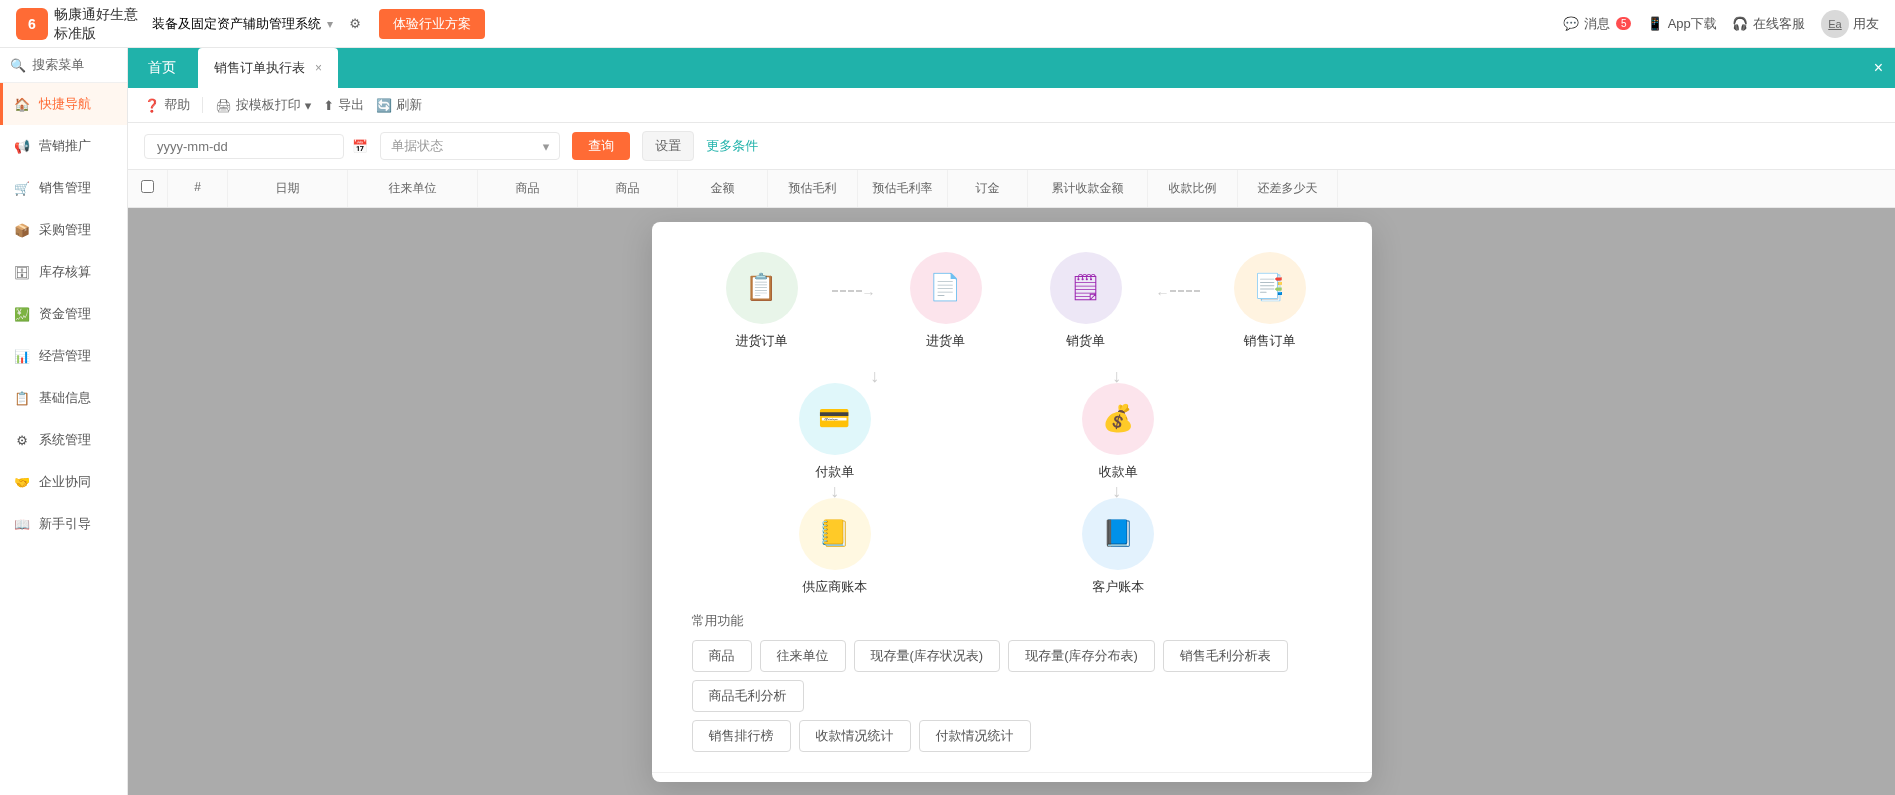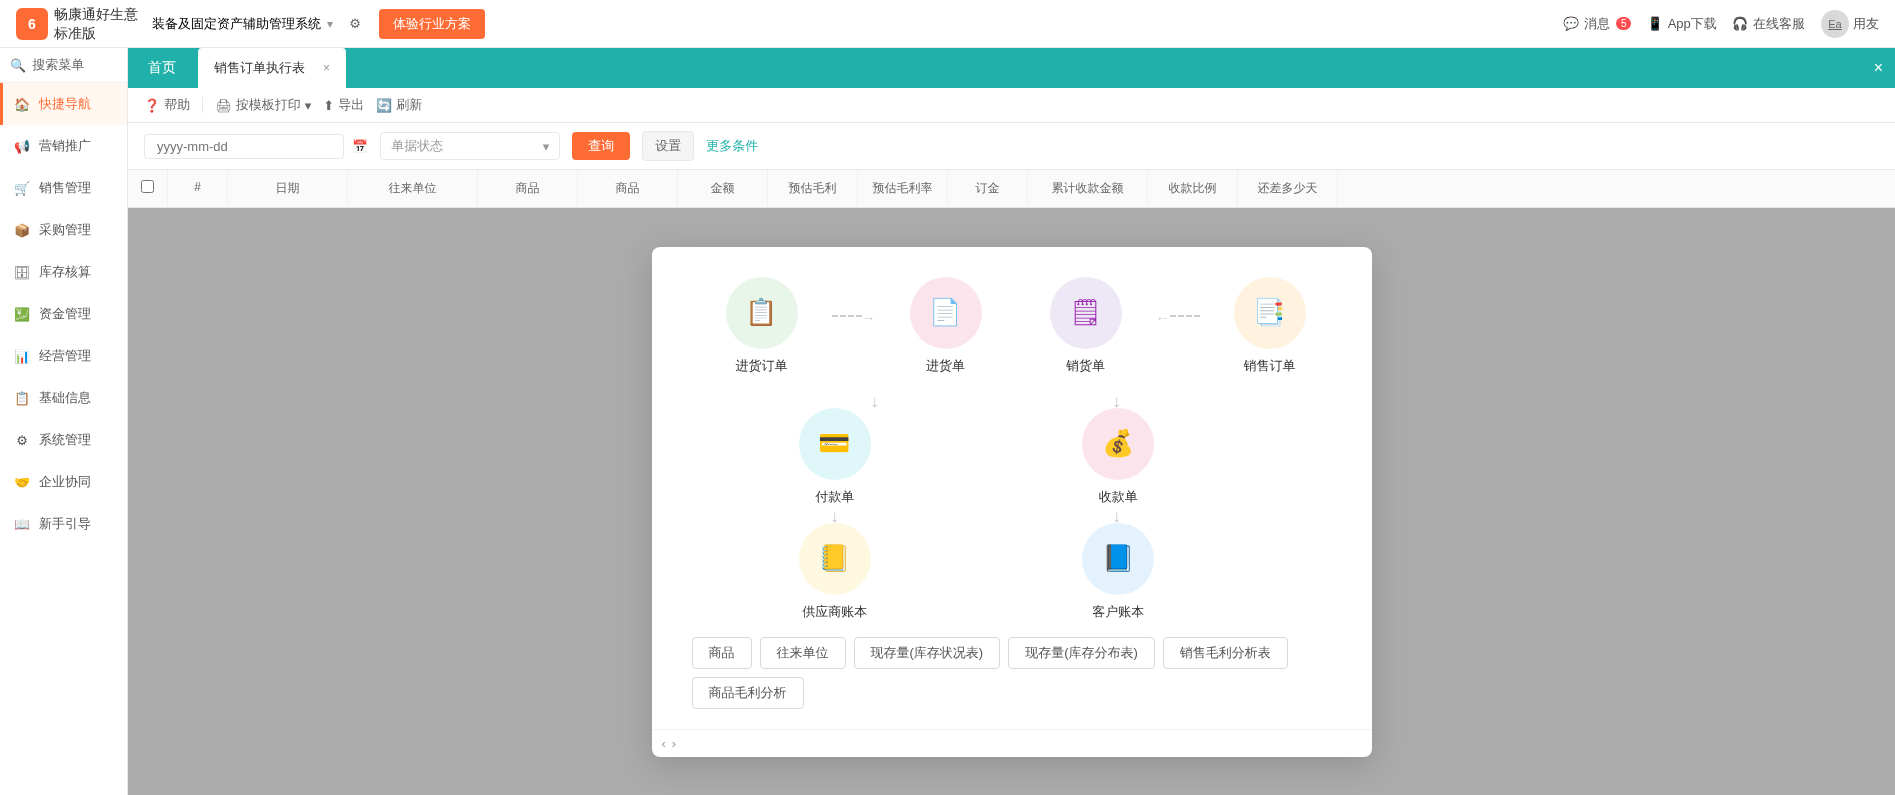--- a/index.html
+++ b/index.html
@@ -30,21 +30,21 @@
     .user-name { font-size: 13px; color: #555; }
 
     
     .sidebar-search { display: flex; align-items: center; padding: 8px 10px; border-bottom: 1px solid #f0f0f0; cursor: pointer; color: #666; font-size: 13px; gap: 6px; }
     .sidebar-item { display: flex; align-items: center; padding: 12px 10px; cursor: pointer; color: #555; font-size: 13px; gap: 8px; transition: background 0.2s; border-left: 3px solid transparent; }
     .sidebar-item.active { background: #fff7f0; border-left-color: #ff6b35; color: #ff6b35; }
     .sidebar-item-icon { width: 18px; height: 18px; display: flex; align-items: center; justify-content: center; }
 
     
     .tab-home { padding: 0 20px; height: 28px; display: flex; align-items: center; color: white; font-size: 14px; cursor: pointer; }
-    .tab-item { padding: 0 16px; height: 40px; display: flex; align-items: center; background: white; color: #333; font-size: 13px; cursor: pointer; border-radius: 4px 4px 0 0; margin-left: 2px; gap: 18px; }
+    .tab-item { padding: 0 16px; height: 40px; display: flex; align-items: center; background: white; color: #333; font-size: 13px; cursor: pointer; border-radius: 4px 4px 0 0; margin-left: 2px; gap: 10px; }
     .tab-close { color: #999; font-size: 12px; cursor: pointer; }
     .content-close-btn { margin-left: auto; margin-right: 12px; color: white; cursor: pointer; font-size: 16px; }
 
     
     .toolbar { display: flex; align-items: center; padding: 8px 16px; background: white; border-bottom: 1px solid #e8e8e8; gap: 12px; flex-shrink: 0; }
     .toolbar-btn { display: flex; align-items: center; gap: 4px; color: #666; cursor: pointer; font-size: 13px; }
     .toolbar-separator { width: 1px; height: 16px; background: #e8e8e8; }
     .orange-btn { background: #ff6b35; color: white; border: none; padding: 5px 16px; border-radius: 4px; cursor: pointer; font-size: 13px; }
     .setting-btn { background: #f5f5f5; color: #666; border: 1px solid #e8e8e8; padding: 5px 12px; border-radius: 4px; cursor: pointer; font-size: 13px; }
 
@@ -376,28 +376,34 @@
                       <div class="flow-circle blue">
                         <span style="font-size:26px;">📘</span>
                       </div>
                       <div class="flow-label">客户账本</div>
                     </div>
                   </div>
                 </div>
               </div>
 
               <div class="common-section">
+                <div class="common-title">常用功能</div>
                 <div class="common-buttons">
                   <button class="common-btn">商品</button>
                   <button class="common-btn">往来单位</button>
                   <button class="common-btn">现存量(库存状况表)</button>
                   <button class="common-btn">现存量(库存分布表)</button>
                   <button class="common-btn">销售毛利分析表</button>
                   <button class="common-btn">商品毛利分析</button>
                 </div>
+                <div class="common-buttons" style="margin-top:8px;">
+                  <button class="common-btn">销售排行榜</button>
+                  <button class="common-btn">收款情况统计</button>
+                  <button class="common-btn">付款情况统计</button>
+                </div>
               </div>
             </div>
 
             <div class="modal-scrollbar">
               <span style="color:#999;cursor:pointer;">‹</span>
 
               <span style="color:#999;cursor:pointer;">›</span>
             </div>
           </div>
         </div>

